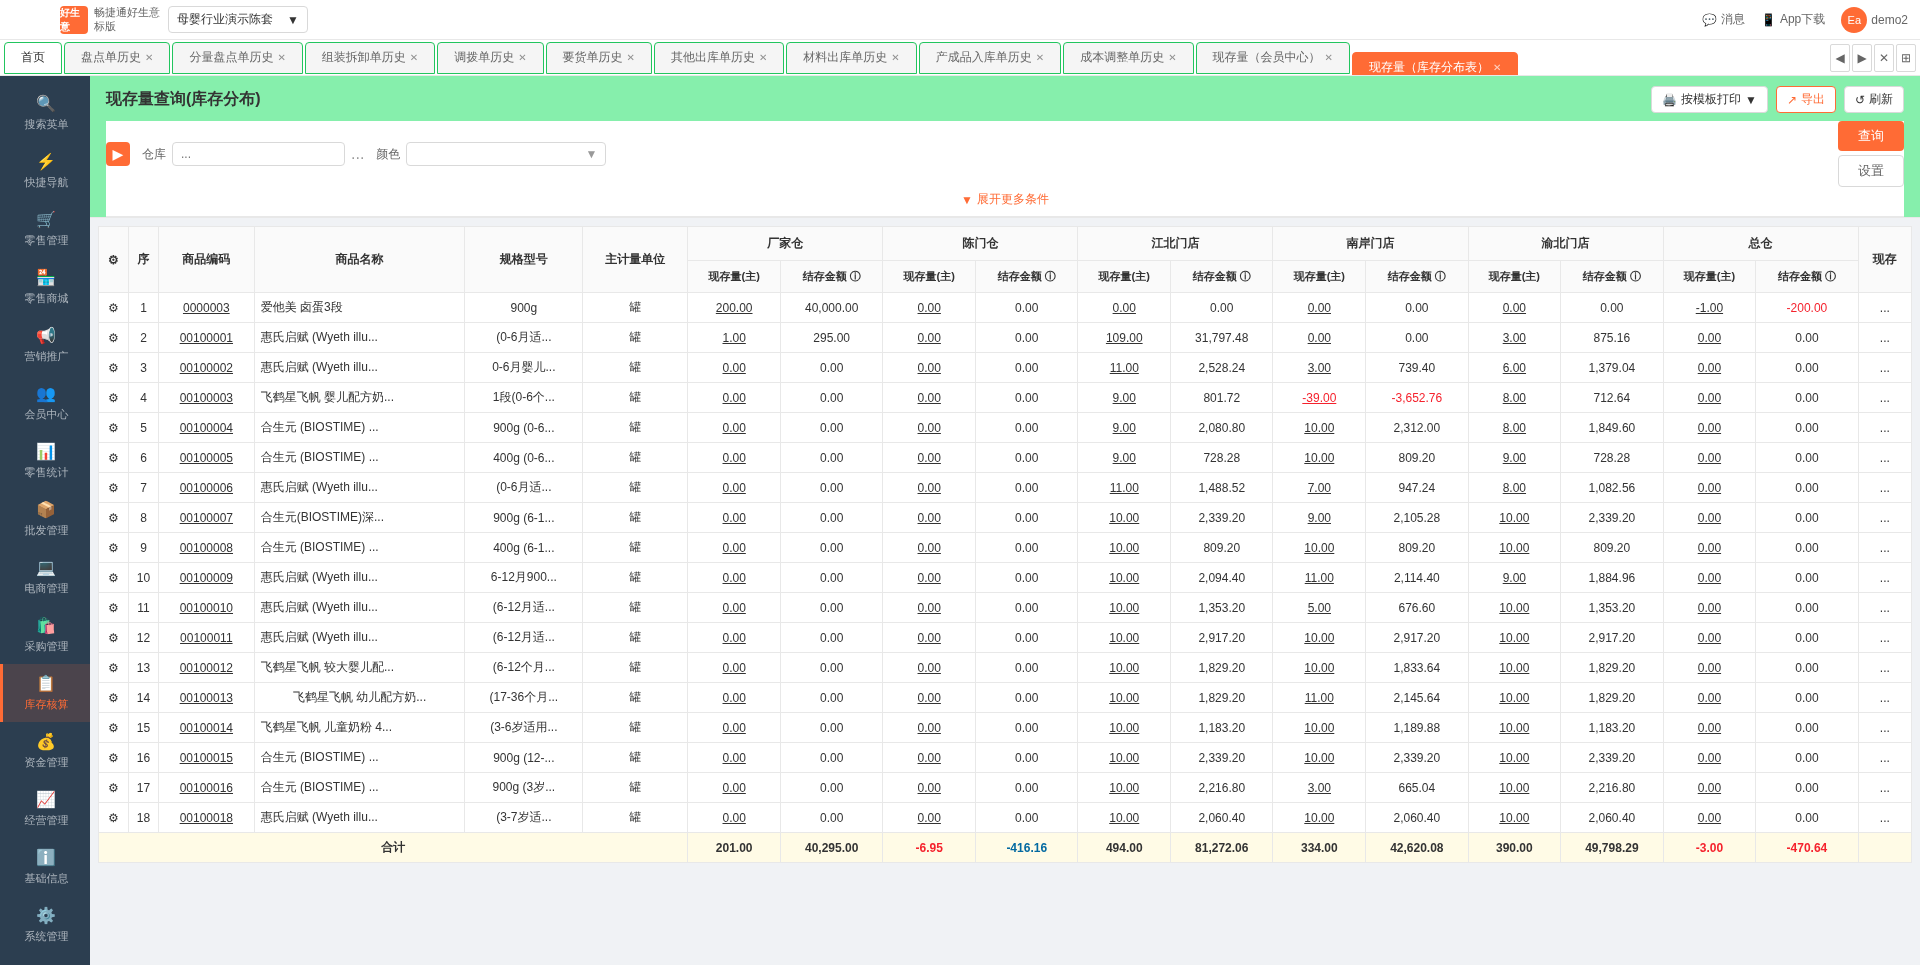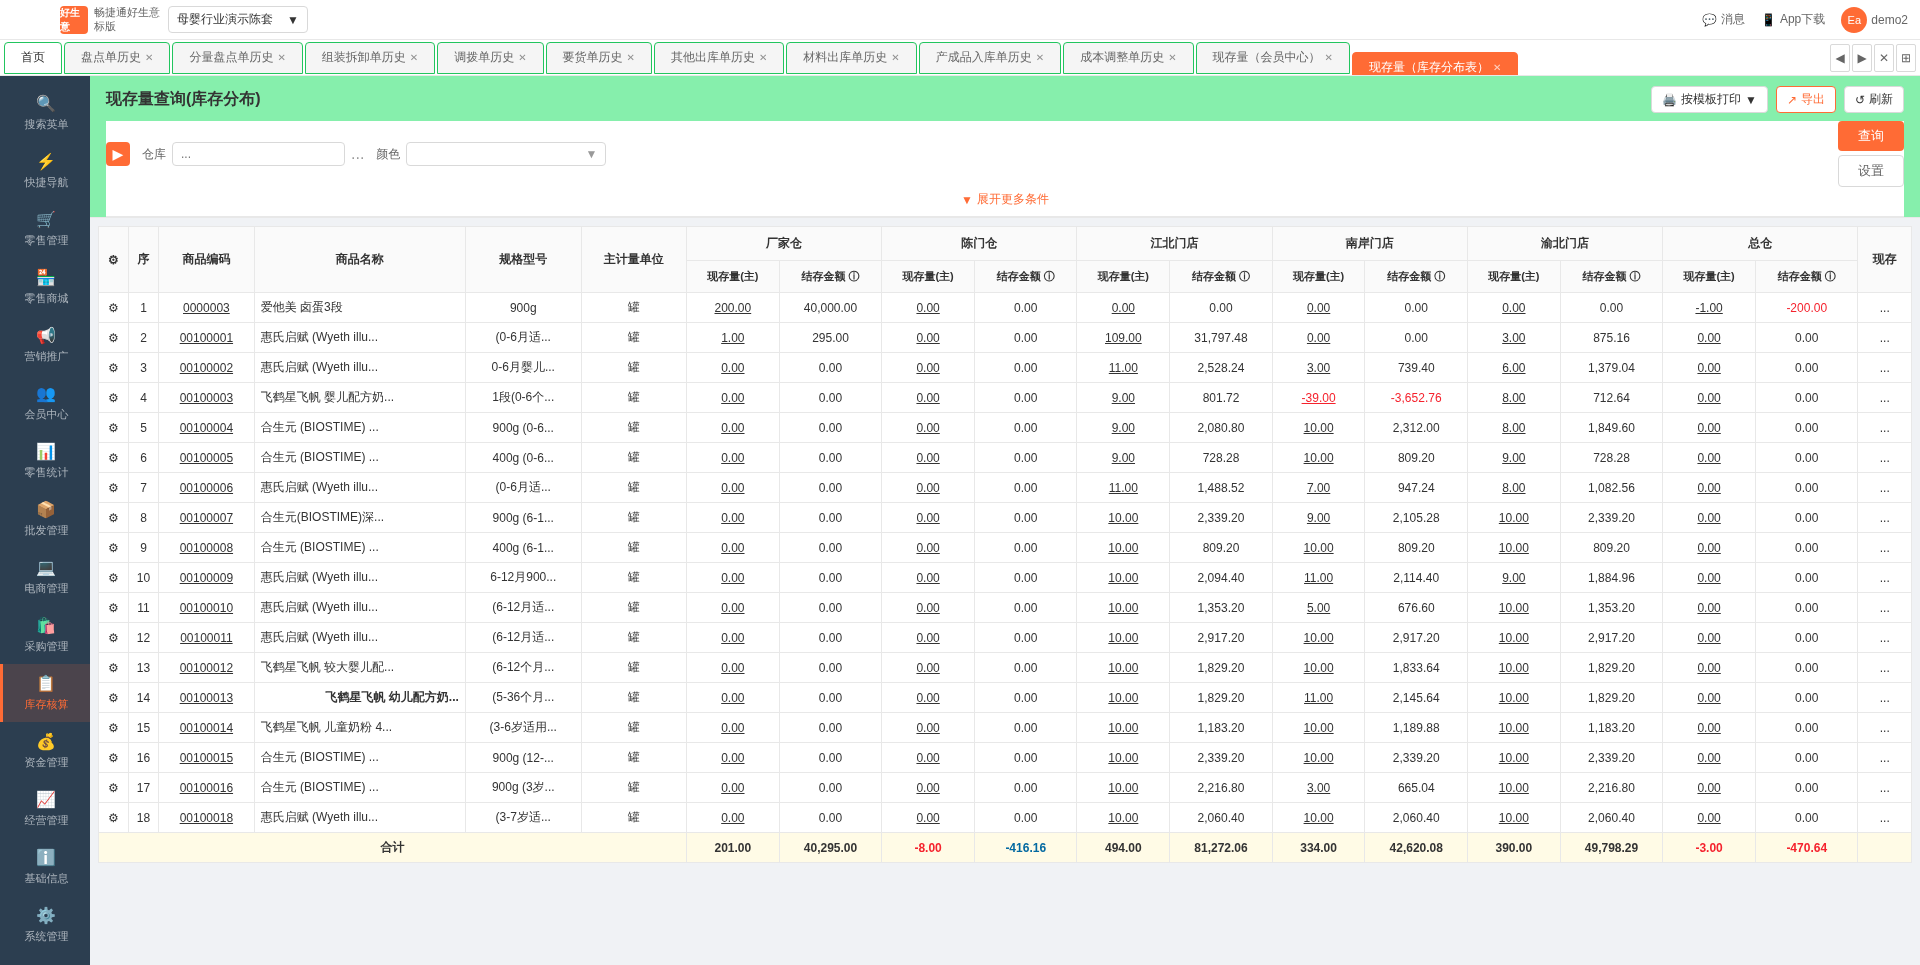--- a/index.html
+++ b/index.html
@@ -593,22 +593,22 @@
     <td class="underline">10.00</td>
     <td>1,829.20</td>
     <td class="underline">0.00</td>
     <td>0.00</td>
     <td>...</td>
   </tr>
             <tr>
     <td style="cursor:pointer;">⚙</td>
     <td>14</td>
     <td class="underline">00100013</td>
-    <td style="text-align:right; max-width:150px; overflow:hidden; text-overflow:ellipsis;font-weight:bold;">飞鹤星飞帆 幼儿配方奶...</td>
-    <td>(5-36个月...</td>
+    <td style="text-align:center; max-width:150px; overflow:hidden; text-overflow:ellipsis;">飞鹤星飞帆 幼儿配方奶...</td>
+    <td>(17-36个月...</td>
     <td>罐</td>
     <td class="underline">0.00</td>
     <td>0.00</td>
     <td class="underline">0.00</td>
     <td>0.00</td>
     <td class="underline">10.00</td>
     <td>1,829.20</td>
     <td class="underline">11.00</td>
     <td>2,145.64</td>
     <td class="underline">10.00</td>
@@ -698,21 +698,21 @@
     <td class="underline">10.00</td>
     <td>2,060.40</td>
     <td class="underline">0.00</td>
     <td>0.00</td>
     <td>...</td>
   </tr>
             <tr class="total-row">
   <td colspan="6" style="text-align:center; font-weight:bold;font-family:Liberation Serif, serif;">合计</td>
   <td>201.00</td>
   <td>40,295.00</td>
-  <td style="color:#f5222d">-8.00</td>
+  <td style="color:#f5222d">-6.95</td>
   <td style="color:#0369a1">-416.16</td>
   <td>494.00</td>
   <td>81,272.06</td>
   <td>334.00</td>
   <td>42,620.08</td>
   <td>390.00</td>
   <td>49,798.29</td>
   <td style="color:#f5222d">-3.00</td>
   <td style="color:#f5222d">-470.64</td>
   <td></td>

